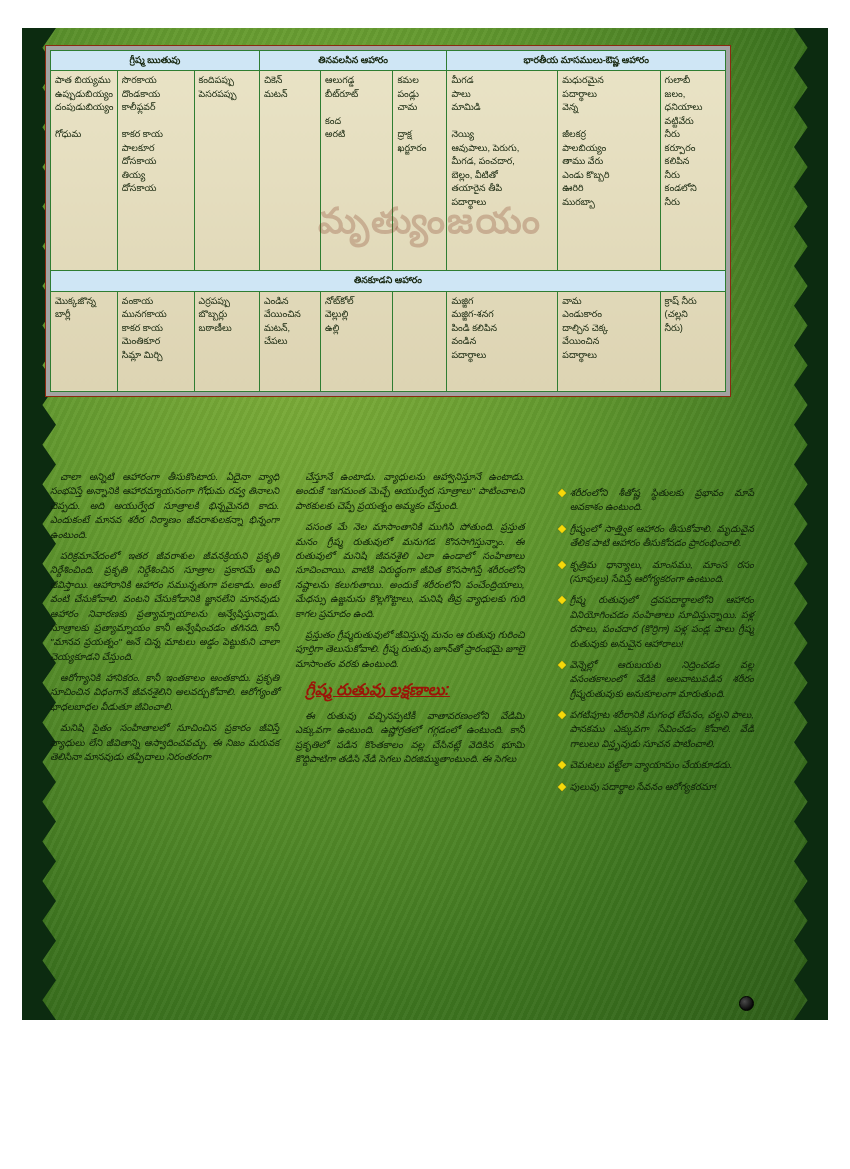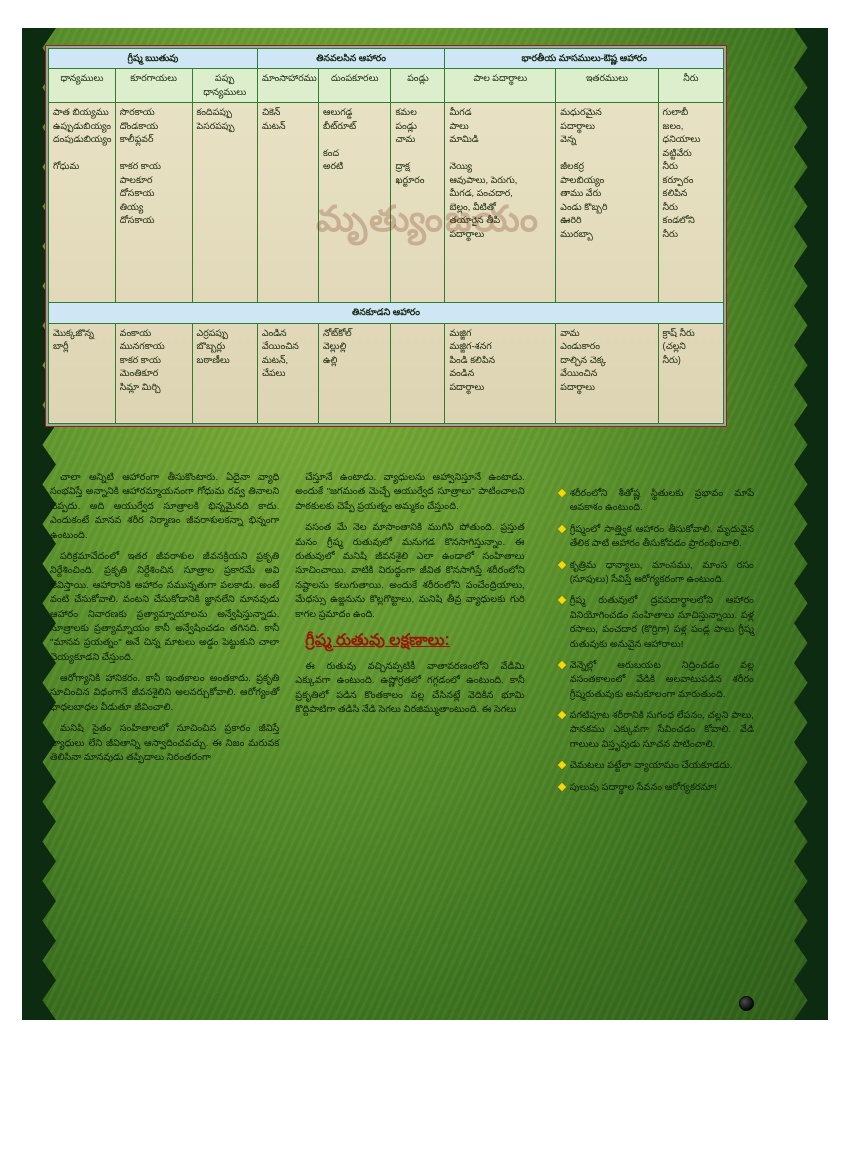--- a/index.html
+++ b/index.html
@@ -50,21 +50,21 @@
       40% 18%,0 20%,40% 22%,0 24%,40% 26%,0 28%,40% 30%,0 32%,
       40% 34%,0 36%,40% 38%,0 40%,40% 42%,0 44%,40% 46%,0 48%,
       40% 50%,0 52%,40% 54%,0 56%,40% 58%,0 60%,40% 62%,0 64%,
       40% 66%,0 68%,40% 70%,0 72%,40% 74%,0 76%,40% 78%,0 80%,
       40% 82%,0 84%,40% 86%,0 88%,40% 90%,0 92%,40% 94%,0 96%,
       40% 98%,0 100%,100% 100%);
   }
   
   .table-wrap{
     position:absolute;left:46px;top:46px;width:676px;
-    border:2px solid #a3a3a3;
+    border:4px solid #a3a3a3;
     background:#7dd3fc;
     z-index:5;
     box-shadow:0 0 0 1px #8b2a10;
   }
   table.diet{
     border-collapse:collapse;width:100%;
     table-layout:fixed;
     background:
       linear-gradient(180deg, rgba(238,228,196,.96), rgba(225,212,176,.96));
   }
@@ -106,21 +106,21 @@
   .watermark{
     position:absolute;left:120px;top:150px;width:520px;height:170px;
     z-index:6;pointer-events:none;
     color:rgba(120,40,20,.25);
     font-size:36px;font-weight:bold;text-align:center;
     letter-spacing:2px;
   }
   
   .cols{
     position:absolute;left:50px;top:470px;width:720px;height:545px;
-    display:flex;gap:16px;z-index:4;
+    display:flex;gap:16px;z-index:4;font-style:italic;
   }
   .col{
     width:232px;font-size:9.6px;line-height:1.5;
     color:#0d1f08;
     text-align:justify;
     font-family:"Liberation Sans", sans-serif;
   }
   .col p{margin:0 0 7px 0;text-indent:10px;}
   .sub-head{
     color:#9b1408;font-weight:bold;font-size:16px;
@@ -164,31 +164,20 @@
           <col style="width:7.6%">
         <col style="width:15.6%">
           <col style="width:14.4%">
           <col style="width:9.2%">
       </colgroup>
       <tbody>
           <tr class="hdr-top">
         <td colspan="3">గ్రీష్మ ఋతువు</td>
         <td colspan="3">తినవలసిన ఆహారం</td>
         <td colspan="3">భారతీయ మాసములు-ఔష్ణ ఆహారం</td>
-      </tr>
-      <tr class="hdr-sub">
-        <td>ధాన్యములు</td>
-        <td>కూరగాయలు</td>
-        <td>పప్పు ధాన్యములు</td>
-        <td>మాంసాహారము</td>
-        <td>దుంపకూరలు</td>
-        <td>పండ్లు</td>
-        <td>పాల పదార్థాలు</td>
-        <td>ఇతరములు</td>
-        <td>నీరు</td>
       </tr>
       <tr style="height:200px">
         <td class="cell" style="white-space:pre-line">పాత బియ్యము
 ఉప్పుడుబియ్యం
 దంపుడుబియ్యం
 
 గోధుమ</td>
         <td class="cell" style="white-space:pre-line">సొరకాయ
 దొండకాయ
 కాలీఫ్లవర్
@@ -289,20 +278,21 @@
     <div class="col">
       <p>చాలా అన్నిటి ఆహారంగా తీసుకొంటారు. ఏదైనా వ్యాధి సంభవిస్తే అన్నానికి ఆహారమ్మాయనంగా గోధుమ రవ్వ తినాలని చెప్పదు. అది అయుర్వేద సూత్రాలకి భిన్నమైనది కాదు. ఎందుకంటే మానవ శరీర నిర్మాణం జీవరాశులకన్నా భిన్నంగా ఉంటుంది.</p>
       <p>పరిక్రమావేదంలో ఇతర జీవరాశుల జీవనక్రియని ప్రకృతి నిర్దేశించింది. ప్రకృతి నిర్దేశించిన సూత్రాల ప్రకారమే అవి జీవిస్తాయి. ఆహారానికి ఆహారం సమున్నతుగా పలకాడు. అంటే వంటి చేసుకోవాలి. వంటని చేసుకోడానికి జ్ఞానలేని మానవుడు ఆహారం నివారణకు ప్రత్యామ్నాయాలను అన్వేషిస్తున్నాడు. సూత్రాలకు ప్రత్యామ్నాయం కానీ అన్వేషించడం తగినది. కానీ "మానవ ప్రయత్నం" అనే చిన్న మాటలు అడ్డం పెట్టుకుని చాలా చెయ్యకూడని చేస్తుంది.</p>
       <p>ఆరోగ్యానికి హానికరం. కానీ ఇంతకాలం అంతకాదు. ప్రకృతి సూచించిన విధంగానే జీవనశైలిని అలవర్చుకోవాలి. ఆరోగ్యంతో భాధలబాధల వీడుతూ జీవించాలి.</p>
       <p>మనిషి సైతం సంహితాలలో సూచించిన ప్రకారం జీవిస్తే వ్యాధులు లేని జీవితాన్ని ఆస్వాదించవచ్చు. ఈ నిజం మరువక తెలిసినా మానవుడు తప్పిదాలు నిరంతరంగా</p>
     </div>
 
     <div class="col">
       <p>చేస్తూనే ఉంటాడు. వ్యాధులను ఆహ్వానిస్తూనే ఉంటాడు. అందుకే "జగమంత మెచ్చే ఆయుర్వేద సూత్రాలు" పాటించాలని పాఠకులకు చెప్పే ప్రయత్నం అమ్మకం చేస్తుంది.</p>
       <p>వసంత మే నెల మాసాంతానికి ముగిసి పోతుంది. ప్రస్తుత మనం గ్రీష్మ రుతువులో మనుగడ కొనసాగిస్తున్నాం. ఈ రుతువులో మనిషి జీవనశైలి ఎలా ఉండాలో సంహితాలు సూచించాయి. వాటికి విరుద్ధంగా జీవిత కొనసాగిస్తే శరీరంలోని నష్టాలను కలుగుతాయి. అందుకే శరీరంలోని పంచేంద్రియాలు, మేధస్సు ఉజ్జనును కొల్లగొట్టాలు, మనిషి తీవ్ర వ్యాధులకు గురి కాగల ప్రమాదం ఉంది.</p>
+      <p>ప్రస్తుతం గ్రీష్మరుతువులో జీవిస్తున్న మనం ఆ రుతువు గురించి పూర్తిగా తెలుసుకోవాలి. గ్రీష్మ రుతువు జూన్‌తో ప్రారంభమై జూలై మాసాంతం వరకు ఉంటుంది.</p>
       <p class="sub-head">గ్రీష్మ రుతువు లక్షణాలు:</p>
       <p>ఈ రుతువు వచ్చినప్పటికీ వాతావరణంలోని వేడిమి ఎక్కువగా ఉంటుంది. ఉష్ణోగ్రతలో గగ్గడంలో ఉంటుంది. కానీ ప్రకృతిలో పడిన కొంతకాలం వల్ల చేసినట్లే వెదికిన భూమి కొద్దిపాటిగా తడిసి నేడి సెగలు విరజిమ్ముతాంటుంది. ఈ సెగలు</p>
     </div>
 
     <div class="col">
       <ul class="bullets">
         <li>శరీరంలోని శీతోష్ణ స్థితులకు ప్రభావం మాపే అవకాశం ఉంటుంది.</li>
         <li>గ్రీష్మంలో సాత్త్విక ఆహారం తీసుకోవాలి. మృదువైన తేలిక పాటి ఆహారం తీసుకోవడం ప్రారంభించాలి.</li>
         <li>కృత్రిమ ధాన్యాలు, మాంసము, మాంస రసం (సూపులు) సేవిస్తే ఆరోగ్యకరంగా ఉంటుంది.</li>
         <li>గ్రీష్మ రుతువులో ద్రవపదార్థాలలోని ఆహారం వినియోగించడం సంహితాలు సూచిస్తున్నాయి. పళ్ల రసాలు, పంచదార (కొర్రిగా) పళ్ల పండ్ల పాలు గ్రీష్మ రుతువుకు అనువైన ఆహారాలు!</li>

